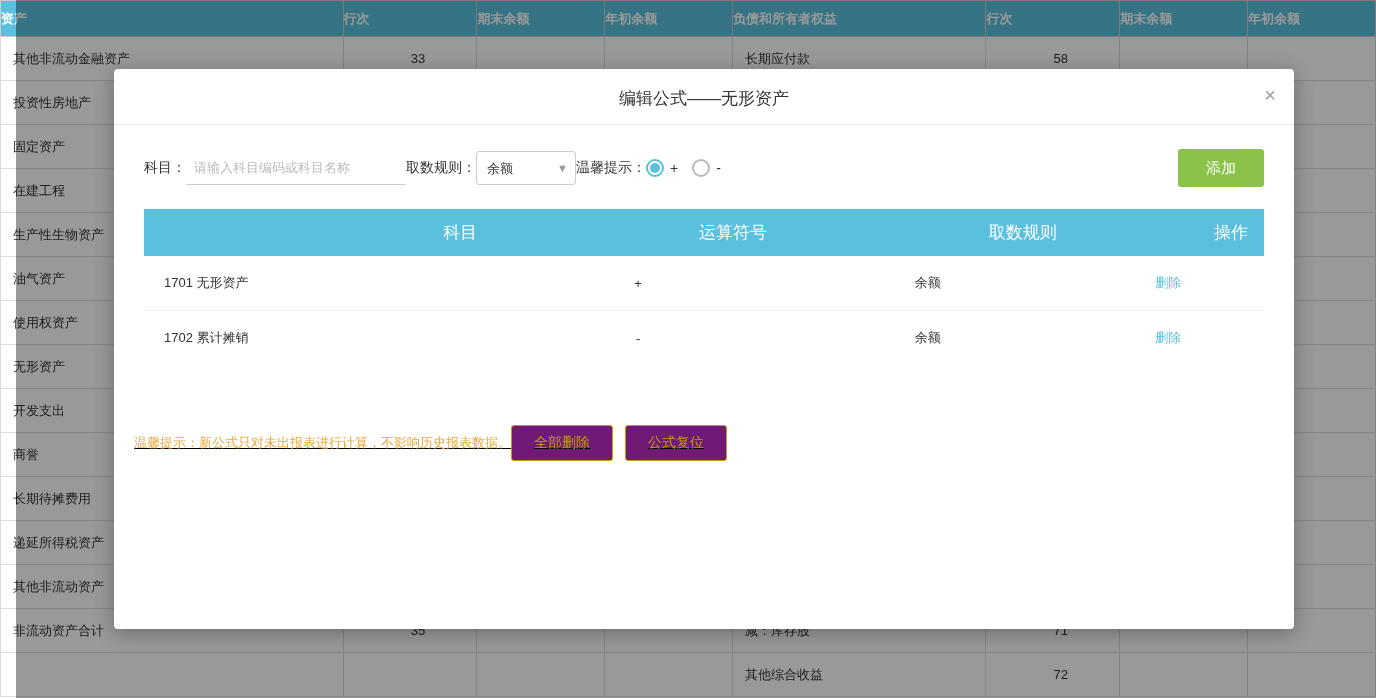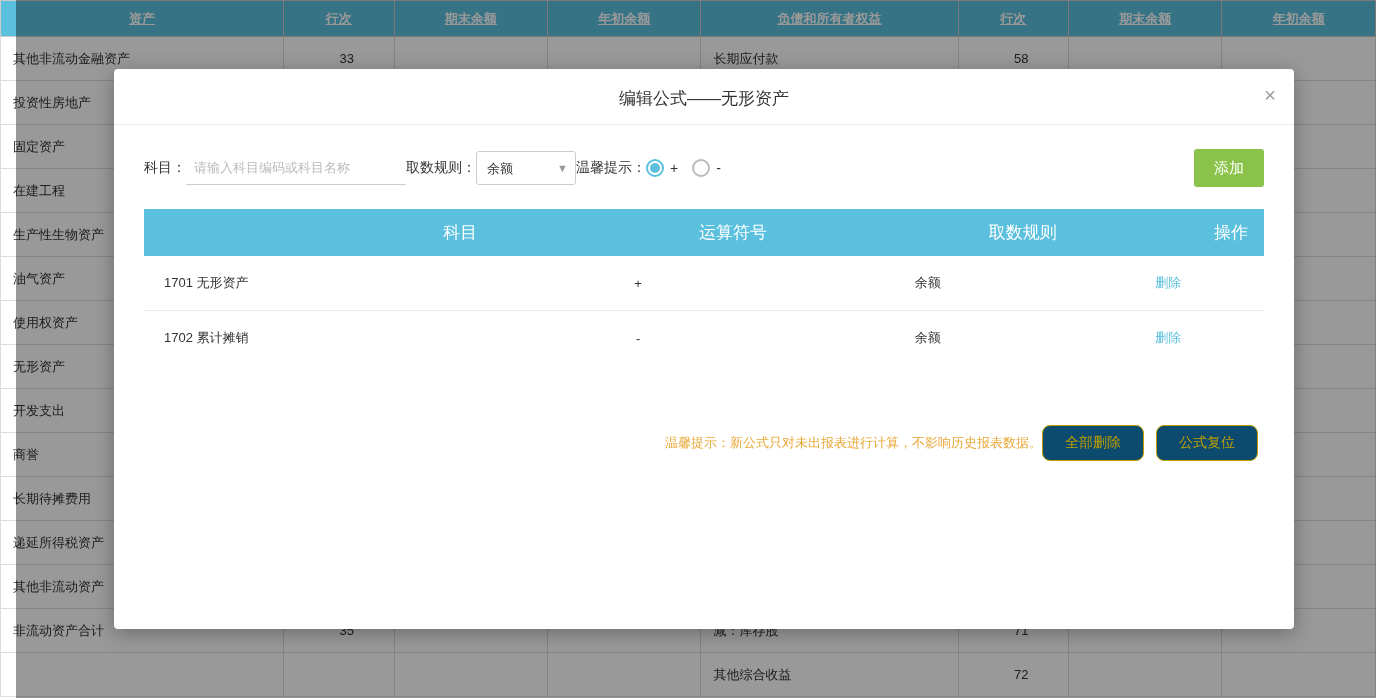--- a/index.html
+++ b/index.html
@@ -24,25 +24,24 @@
 
     .bg-table {
       width: 100%;
       border-collapse: collapse;
       font-size: 13px;
     }
 
     .bg-table th {
       background: #5bc0de;
       color: #fff;
-      padding: 8px 12px;
+      padding: 8px 0;
       border: 1px solid #ccc;
-      text-align: center;
+      text-align: left;
       height: 36px;
-      text-decoration: underline;
     }
 
     .bg-table td {
       padding: 8px 12px;
       border: 1px solid #ddd;
       color: #333;
       height: 44px;
     }
 
     .bg-table td.center { text-align: center; padding-left: 28px; }
@@ -197,21 +196,21 @@
 
     .radio-label {
       font-size: 14px;
       color: #333;
     }
 
     .btn-add {
       background: #8bc34a;
       color: #fff;
       border: none;
-      padding: 8px 20px;
+      padding: 8px 28px;
       border-radius: 3px;
       font-size: 15px;
       cursor: pointer;
       margin-left: auto;
       height: 38px;
     }
 
     
     .data-table {
       width: 100%;
@@ -247,42 +246,43 @@
 
     .delete-link {
       color: #5bc0de;
       cursor: pointer;
       text-decoration: none;
       font-size: 13px;
     }
 
     
     .modal-footer {
-      padding: 16px 36px 24px;
-      display: flex;
-      align-items: center;
-      justify-content: flex-end;
+      padding: 16px 20px 24px;
+      display: flex;
+      align-items: center;
+      justify-content: flex-start;
+      text-decoration: underline;
     }
 
     .hint-text {
       color: #e8a838;
       font-size: 13px;
     }
 
     .footer-btns {
       display: flex;
       gap: 12px;
     }
 
     .btn-outline {
-      background: #0c4a6e;
+      background: #701a75;
       border: 1px solid #c0a000;
       color: #c0a000;
       padding: 8px 22px;
-      border-radius: 8px;
+      border-radius: 3px;
       font-size: 14px;
       cursor: pointer;
       height: 36px;
     }
   </style>
 </head>
 <body>
 
 <div class="bg-table-wrap">
   <table class="bg-table">

